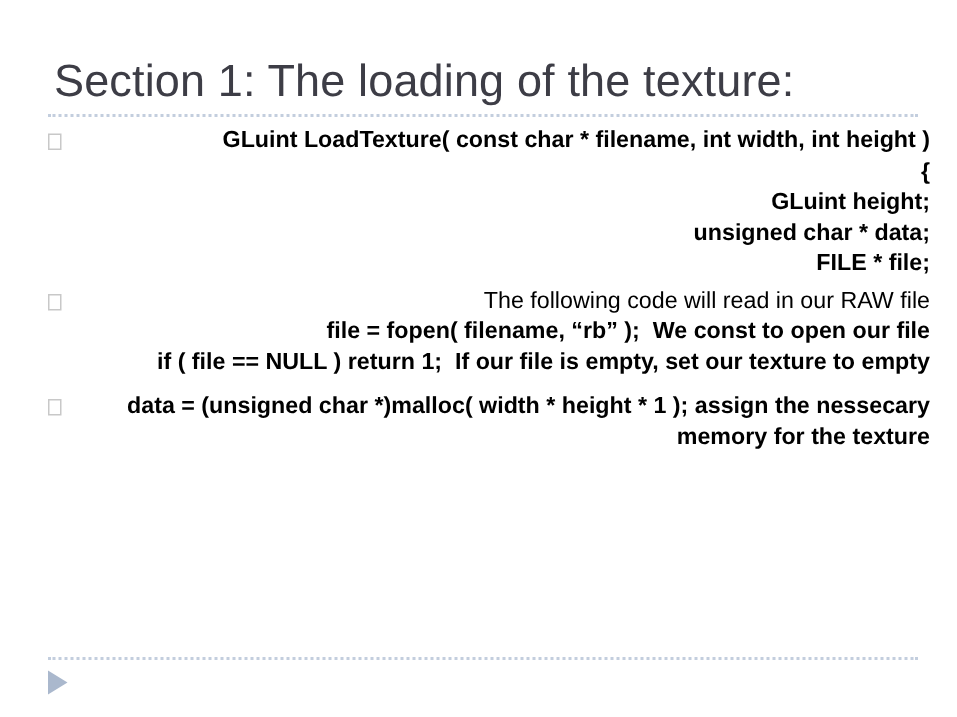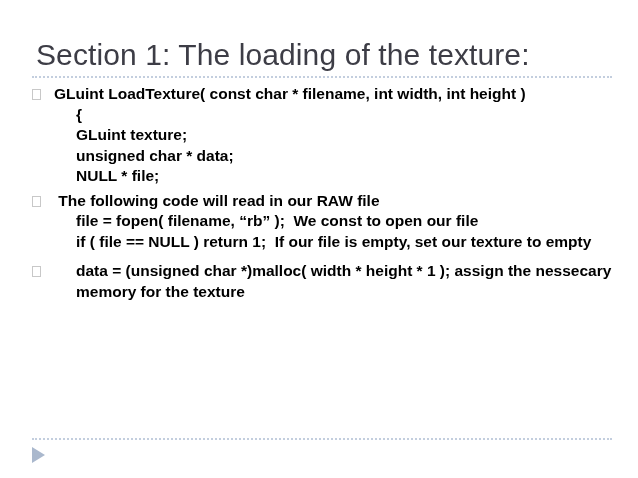--- a/index.html
+++ b/index.html
@@ -81,23 +81,24 @@
     box-sizing: border-box;
   }
 
   .para {
     font-size: 15.5px;
     line-height: 20.5px;
     color: #000000;
     font-weight: bold;
     margin: 0;
     white-space: pre-wrap;
+    text-align: right;
   }
   .para.regular {
-    font-weight: bold;
+    font-weight: normal;
   }
   .indent-1 {
     padding-left: 22px;
   }
 
   .gap-sm { height: 4px; }
   .gap-md { height: 9px; }
   .gap-lg { height: 12px; }
 
   
@@ -122,23 +123,23 @@
   </div>
 
   <div class="rule rule-top"></div>
 
   <div class="body-block">
 
     <div class="bullet-row">
       <span class="bullet-mark"></span>
       <div class="para">GLuint LoadTexture( const char * filename, int width, int height )</div>
       <div class="para indent-1">{</div>
-      <div class="para indent-1">GLuint texture;</div>
+      <div class="para indent-1">GLuint height;</div>
       <div class="para indent-1">unsigned char * data;</div>
-      <div class="para indent-1">NULL * file;</div>
+      <div class="para indent-1">FILE * file;</div>
     </div>
 
     <div class="gap-sm"></div>
 
     <div class="bullet-row">
       <span class="bullet-mark"></span>
       <div class="para regular"> The following code will read in our RAW file</div>
       <div class="para indent-1">file = fopen( filename, “rb” );  We const to open our file</div>
       <div class="para indent-1">if ( file == NULL ) return 1;  If our file is empty, set our texture to empty</div>
     </div>

